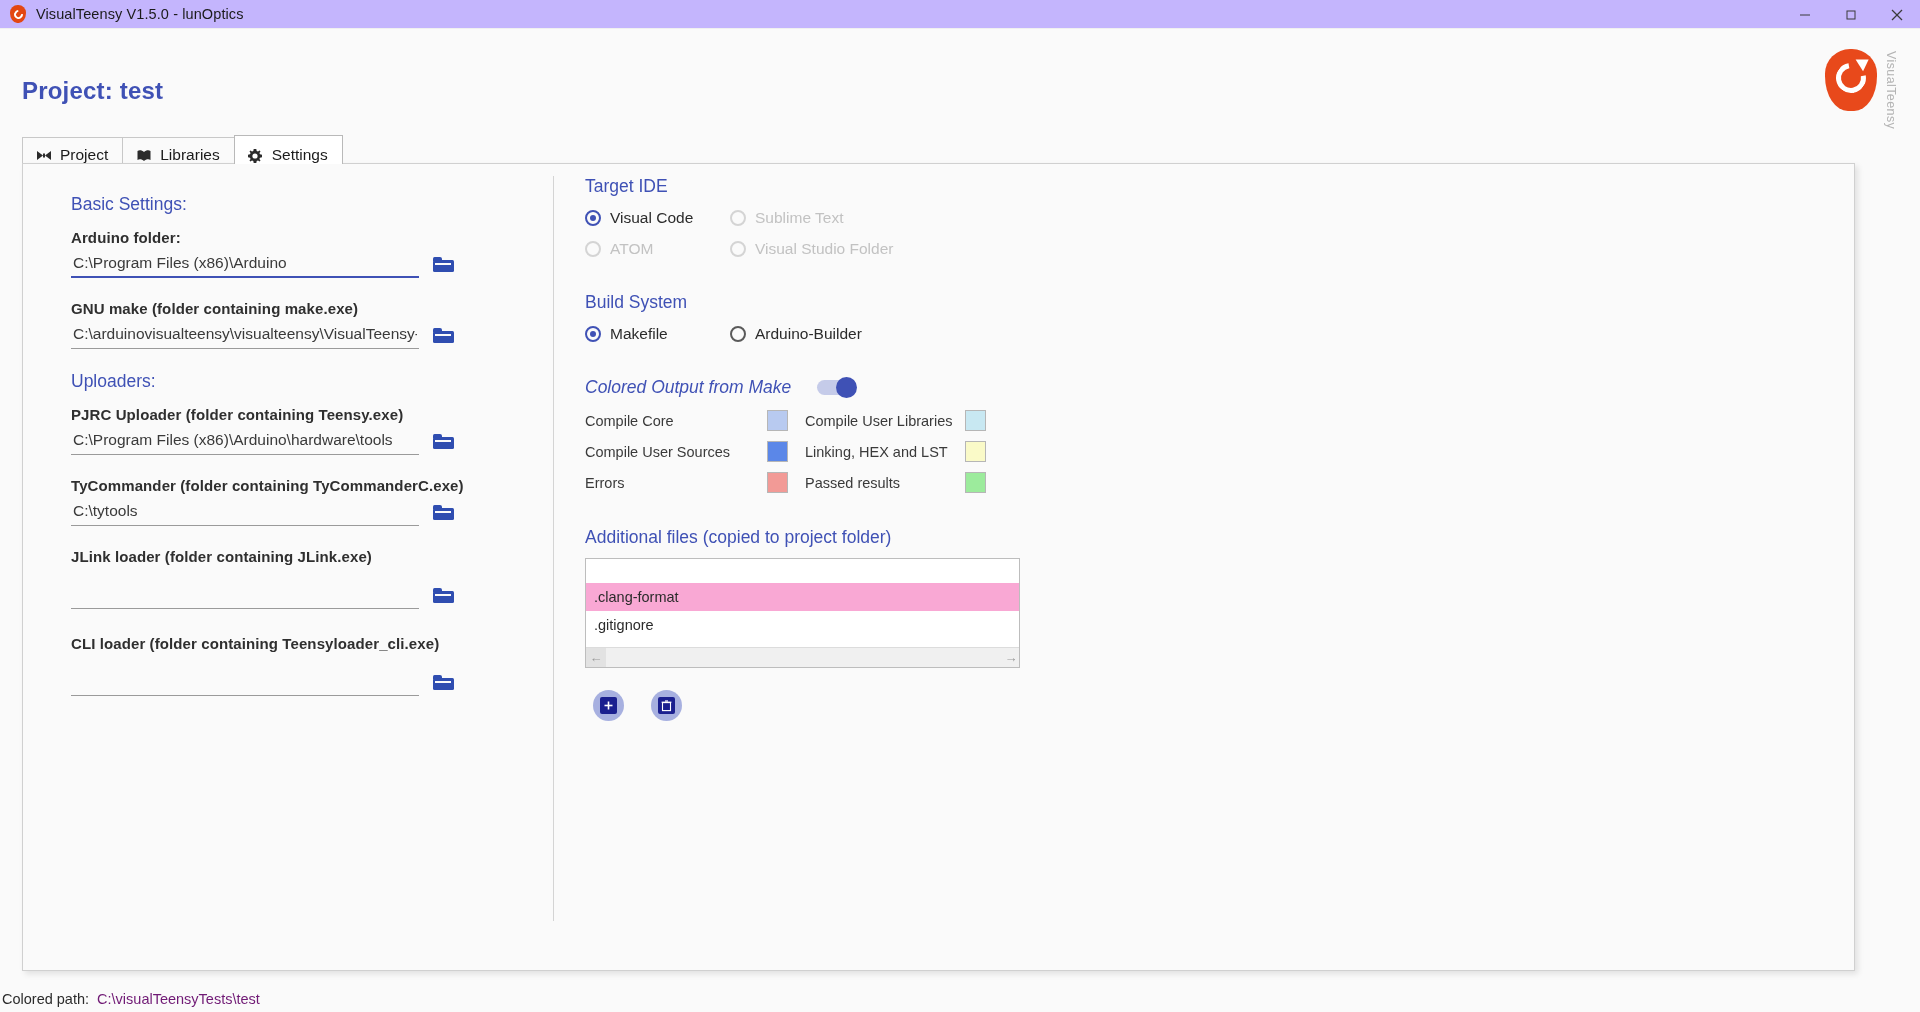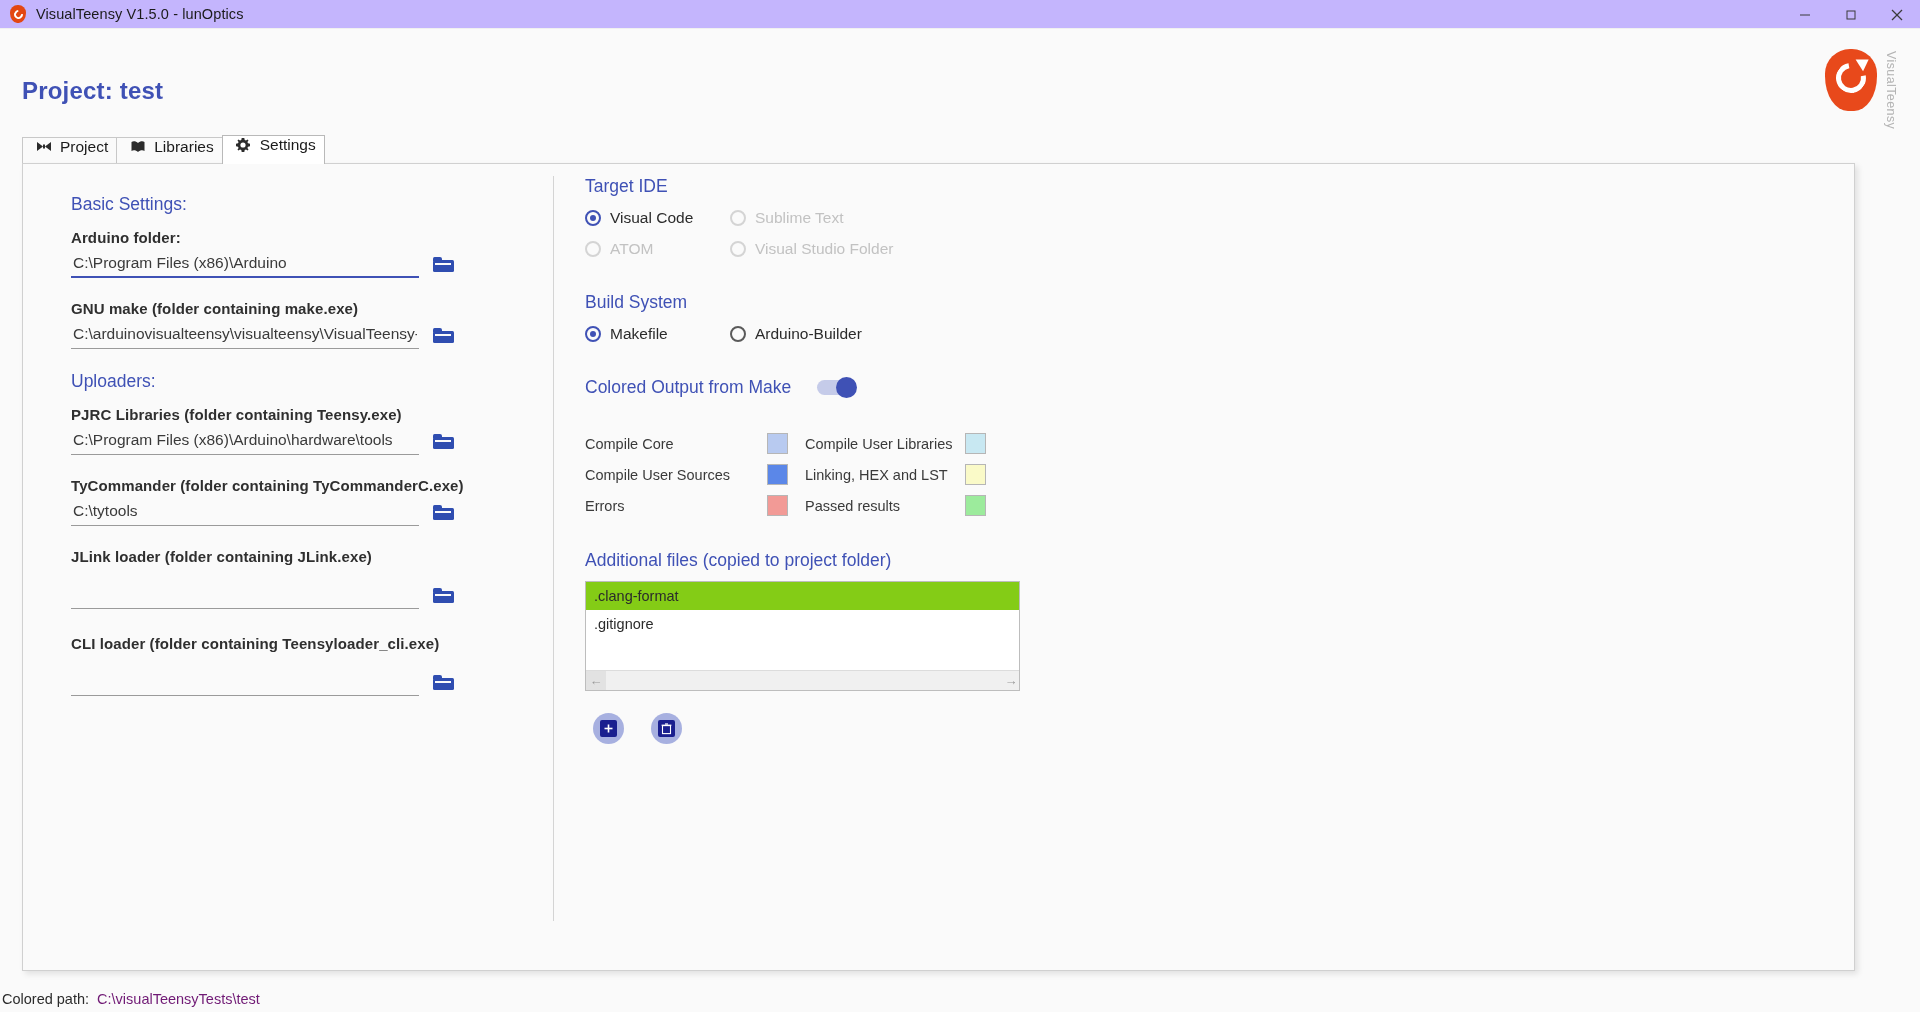--- a/index.html
+++ b/index.html
@@ -53,22 +53,22 @@
     position: absolute; top: 77px; left: 22px;
     font-size: 24px; font-weight: bold; color: #3f51b5; letter-spacing: .2px;
   }
 
   
   .tabstrip {
     position: absolute; top: 136px; left: 22px; width: 1856px; height: 28px;
     display: flex; align-items: flex-end;
   }
   .tab {
-    height: 27px; display: flex; align-items: flex-start; gap: 8px;
-    padding: 0 8px 0 12px;
+    height: 27px; display: flex; align-items: flex-end; gap: 8px;
+    padding: 0 14px 0 12px;
     background: #fafafa; border: 1px solid #c8c8c8; border-bottom: none;
     font-size: 15.5px; color: #1b1b1b; margin-right: -1px; position: relative;
   }
   .tab.active {
     background: #ffffff; height: 29px; z-index: 3; border-color: #b9b9b9;
     font-weight: normal;
   }
   .tab .tabicon { width: 17px; height: 17px; display:flex; align-items:center; justify-content:center; }
 
   
@@ -134,21 +134,21 @@
   }
   .radio .circ.dot::after {
     content: ""; position: absolute; left: 3px; top: 3px; width: 6px; height: 6px;
     background: #3f51b5; border-radius: 50%;
   }
   .radio.plain .circ { border-color: #5a5a5a; }
   .radio.disabled { color: #c2c2c2; }
   .radio.disabled .circ { border-color: #d4d4d4; }
   .rc-gap-2 { height: 30px; }
 
-  .toggle-row { display: flex; align-items: center; gap: 26px; margin-bottom: 35px; }
+  .toggle-row { display: flex; align-items: center; gap: 26px; margin-bottom: 12px; font-style: italic; }
   .toggle-label { font-size: 17.5px; color: #3f51b5; }
   .toggle {
     width: 38px; height: 15px; border-radius: 8px; background: #c5cbe9; position: relative;
   }
   .toggle .knob {
     position: absolute; right: -2px; top: -3px; width: 21px; height: 21px;
     background: #3f51b5; border-radius: 50%;
   }
 
   .color-grid {
@@ -161,21 +161,21 @@
 
   .filebox-head { font-size: 17.5px; color: #3f51b5; margin-bottom: 10px; }
   .filebox {
     width: 435px; height: 110px; background: #ffffff; border: 1px solid #bdbdbd;
     position: relative; overflow: hidden;
   }
   .file-row {
     height: 28px; display: flex; align-items: center; padding-left: 8px;
     font-size: 14.5px; color: #2b2b2b;
   }
-  .file-row.selected { background: #84cc16; }
+  .file-row.selected { background: #f9a8d4; margin-top: 24px; }
   .file-scroll {
     position: absolute; bottom: 0; left: 0; width: 435px; height: 20px;
     background: #f0f0f0; border-top: 1px solid #dcdcdc;
     display: flex; justify-content: space-between; align-items: center;
   }
   .file-scroll .arrow {
     width: 20px; height: 19px; display: flex; align-items: center; justify-content: center;
     font-size: 13px; color: #9a9a9a; background: #e2e2e2;
   }
   .file-scroll .arrow.right { background: #f0f0f0; }
@@ -325,21 +325,21 @@
                 <div class="body"></div>
                 <div class="slot"></div>
               </div>
           </div>
         </div>
       </div>
 
       <div class="section-head" style="margin-top:22px">Uploaders:</div>
 
       <div class="field">
-        <div class="field-label">PJRC Libraries (folder containing Teensy.exe)</div>
+        <div class="field-label">PJRC Uploader (folder containing Teensy.exe)</div>
         <div class="field-row">
           <input class="field-input" type="text" value="C:\Program Files (x86)\Arduino\hardware\tools" style="">
           <div class="folder-btn">
             <div class="folder">
                 <div class="tabtop"></div>
                 <div class="body"></div>
                 <div class="slot"></div>
               </div>
           </div>
         </div>

